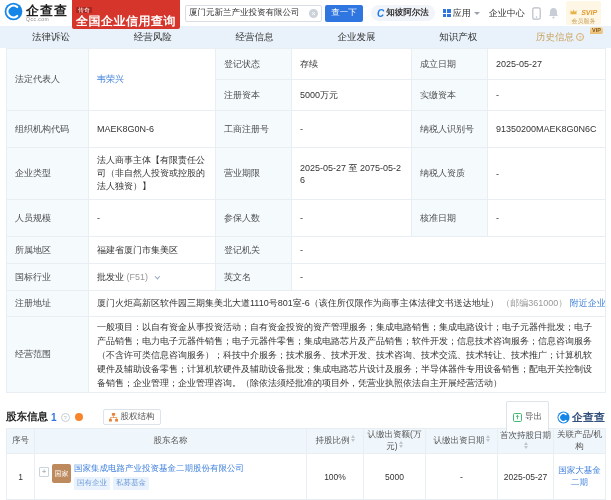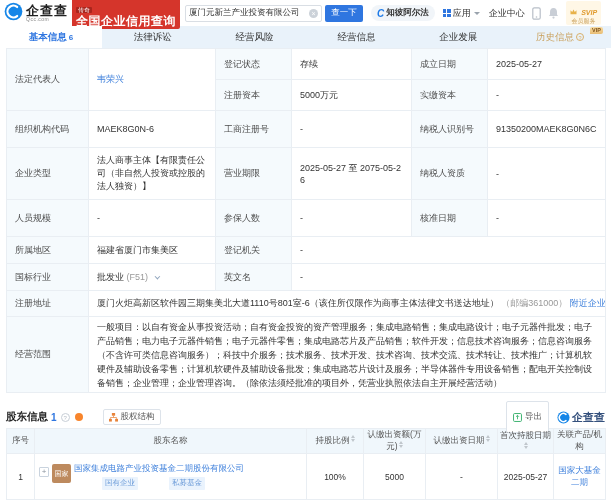--- a/index.html
+++ b/index.html
@@ -93,21 +93,21 @@
   .sort .dn { border-top:3px solid #c0c6cc; }
   .name-cell { text-align:left !important; padding-left:4px !important; }
   .name-row { display:flex; align-items:flex-start; gap:3px; }
   .plus-box { width:10px; height:10px; border:1px solid #c9d3de; border-radius:1px; color:#8a939e;
     font-size:8px; line-height:8px; text-align:center; flex:none; margin-top:4px; }
   .avatar { width:19px; height:19px; background:#bd8a5e; border-radius:2px; color:#fff; font-size:7px;
     display:flex; align-items:center; justify-content:center; flex:none; margin-top:1px; }
   .name-col { line-height:1.4; }
   .name-col a { font-size:8.5px; }
   .tagrow { margin-top:2px; display:flex; gap:3px; }
-  .tag { background:#eaf3fd; color:#6a9ad8; font-size:7.5px; padding:1px 3px; border-radius:1px;margin-left:28px; }
+  .tag { background:#eaf3fd; color:#6a9ad8; font-size:7.5px; padding:1px 3px; border-radius:1px; }
 </style>
 </head>
 <body>
 
 <div class="page">
 
   <header class="topbar">
     <div class="logo-wrap">
       <span>
         <svg width="19" height="19" viewBox="0 0 20 20">
@@ -161,35 +161,34 @@
         <svg width="7" height="6" viewBox="0 0 8 7">
             <path d="M0.5 6 L0.5 1.5 L2.5 3.5 L4 0.5 L5.5 3.5 L7.5 1.5 L7.5 6 Z" fill="#e8b24a"></path>
           </svg>
         <span class="s1">SVIP</span>
       </div>
       <div class="s2">会员服务</div>
     </div>
   </header>
 
   <nav class="tabs">
-    <div class="tab active">
-      <span>基本信息</span>
-      <span class="cnt">6</span>
-    </div>
     <div class="tab">
         <span>法律诉讼</span>
       </div>
     <div class="tab">
         <span>经营风险</span>
       </div>
     <div class="tab">
         <span>经营信息</span>
       </div>
     <div class="tab">
         <span>企业发展</span>
+      </div>
+    <div class="tab">
+        <span>知识产权</span>
       </div>
     <div class="tab gold">
       <span>历史信息</span>
       <span class="ring">?</span>
       <span class="vip-chip">VIP</span>
     </div>
   </nav>
 
   <table class="info">
     <colgroup>

